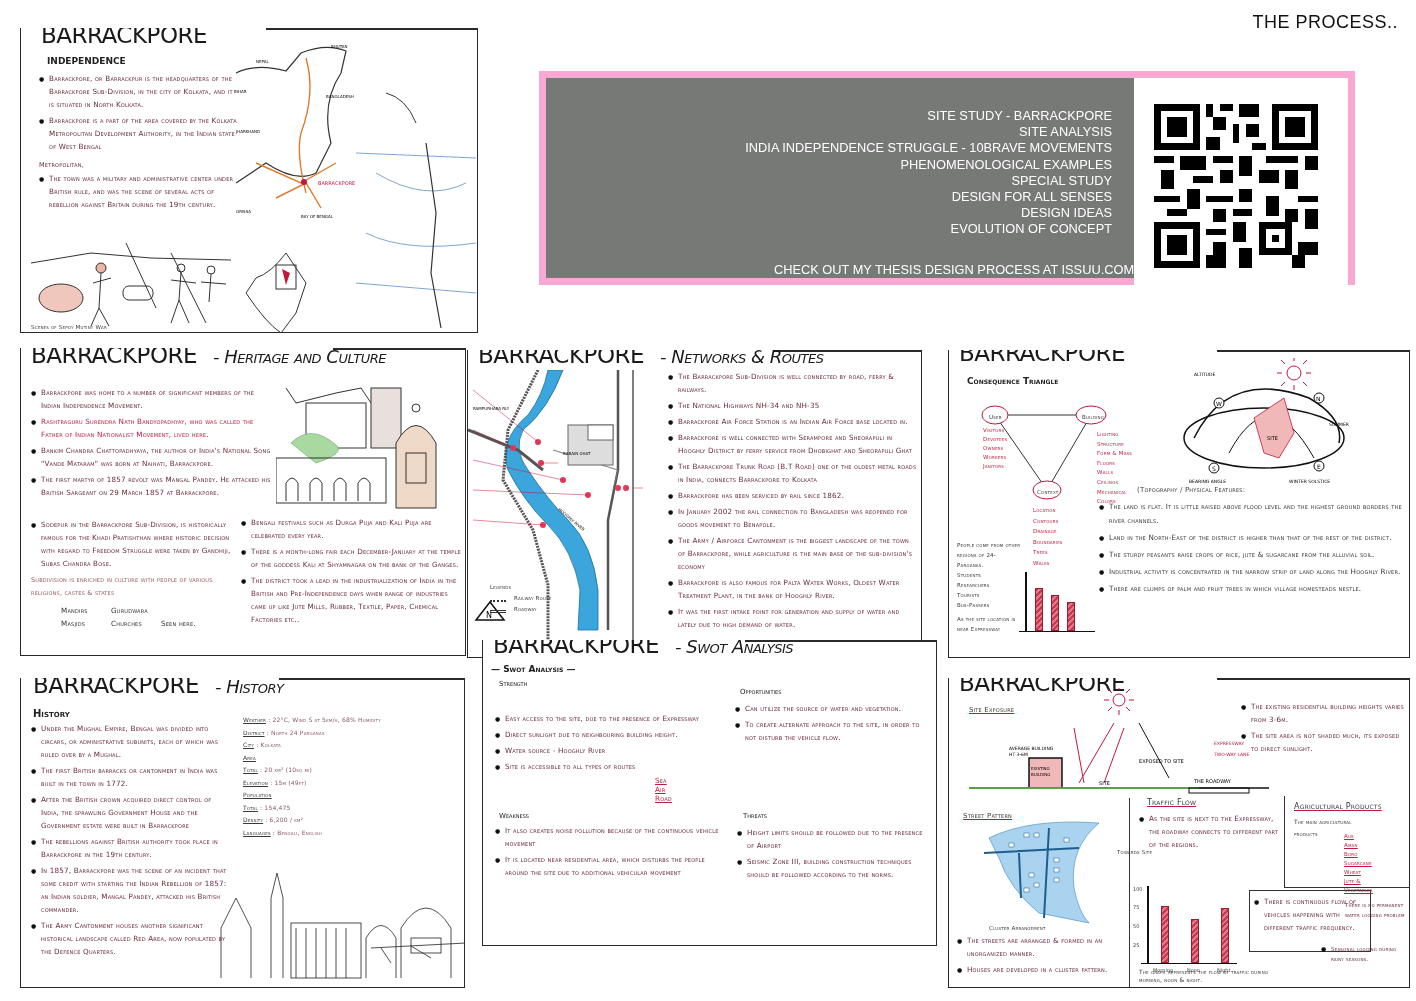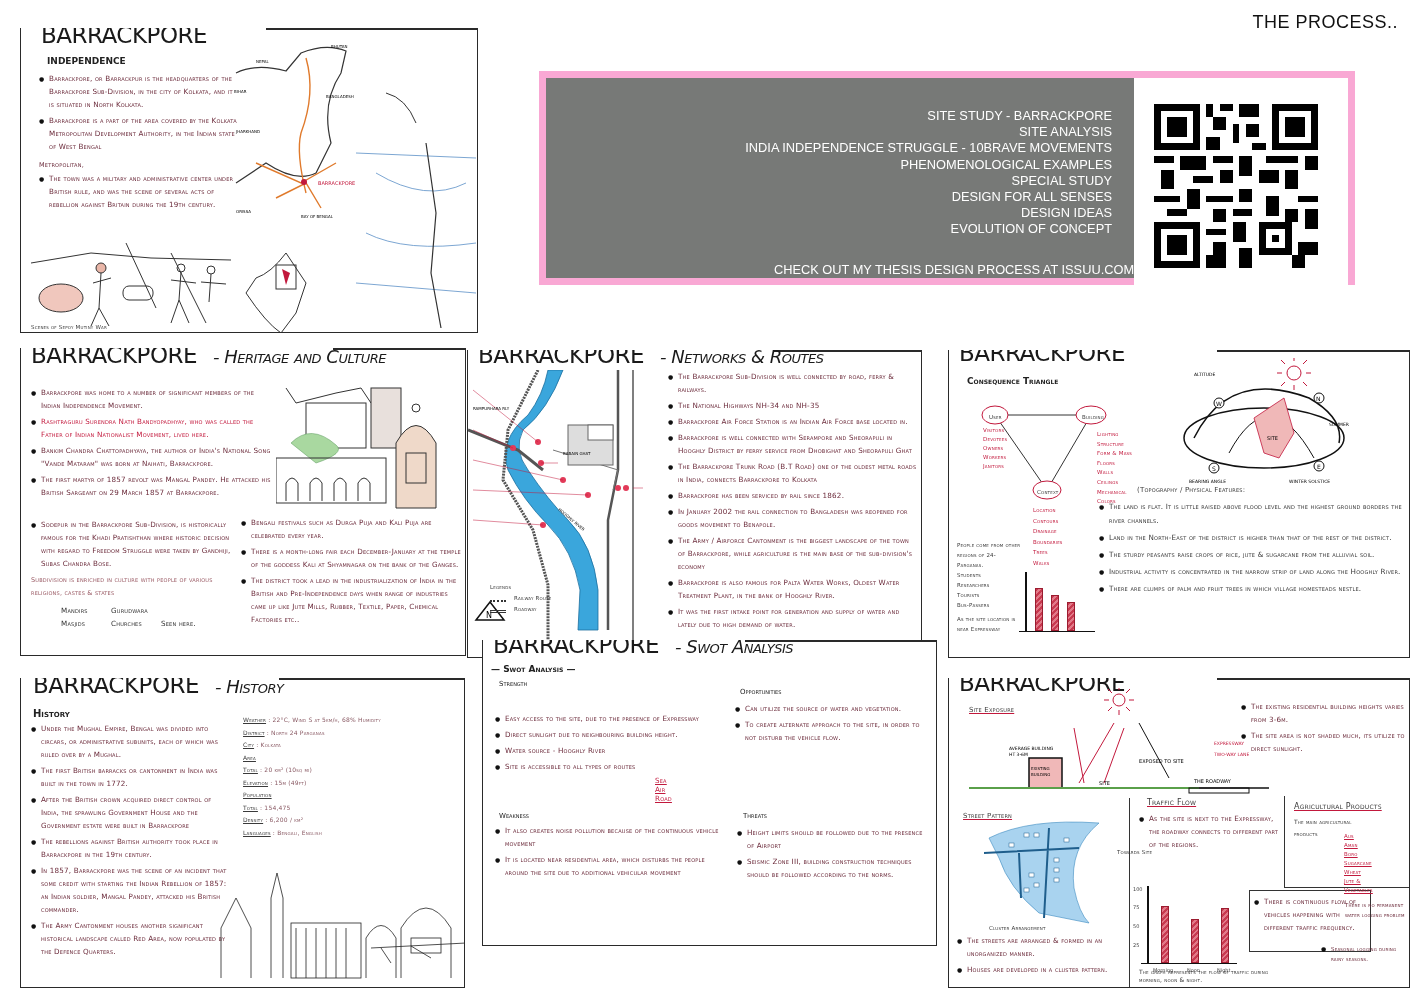--- a/index.html
+++ b/index.html
@@ -459,21 +459,21 @@
     <text x="170" y="75" font-size="5" font-family="DejaVu Sans">EXPOSED TO SITE</text>
     <text x="225" y="95" font-size="5" font-family="DejaVu Sans">THE ROADWAY</text>
     <text x="245" y="57" font-size="4.5" fill="#c2183c" font-family="DejaVu Sans">EXPRESSWAY</text>
     <text x="245" y="68" font-size="4.5" fill="#c2183c" font-family="DejaVu Sans">TWO-WAY LANE</text>
     <text x="40" y="62" font-size="4.5" font-family="DejaVu Sans">AVERAGE BUILDING</text>
     <text x="40" y="68" font-size="4.5" font-family="DejaVu Sans">HT 3-6M</text>
   </svg>
   <div class="hand abs" style="left:292px;top:22px;width:165px;">
     <ul>
       <li>The existing residential building heights varies from 3-6m.</li>
-      <li>The site area is not shaded much, its utilize to direct sunlight.</li>
+      <li>The site area is not shaded much, its exposed to direct sunlight.</li>
     </ul>
   </div>
   <div class="hand dark abs u" style="left:14px;top:132px;font-size:7px;text-decoration-color:#c2183c;">Street Pattern</div>
   <svg class="abs" style="left:30px;top:140px;" width="130" height="110" viewBox="0 0 130 110">
     <path d="M10 20 Q50 0 120 5 Q90 30 95 70 Q100 95 110 105 L60 95 Q30 70 20 40 Z" fill="#a9d3ef" stroke="#3a8ac0" stroke-width="0.6"></path>
     <path d="M5 35 L100 30 M70 10 L65 100 M40 35 L42 80" stroke="#1f5e8c" stroke-width="2" fill="none"></path>
     <g fill="#fff" stroke="#1f5e8c" stroke-width="0.5">
       <rect x="45" y="15" width="5" height="4"></rect>
         <rect x="55" y="15" width="5" height="4"></rect>
         <rect x="30" y="25" width="5" height="4"></rect>

